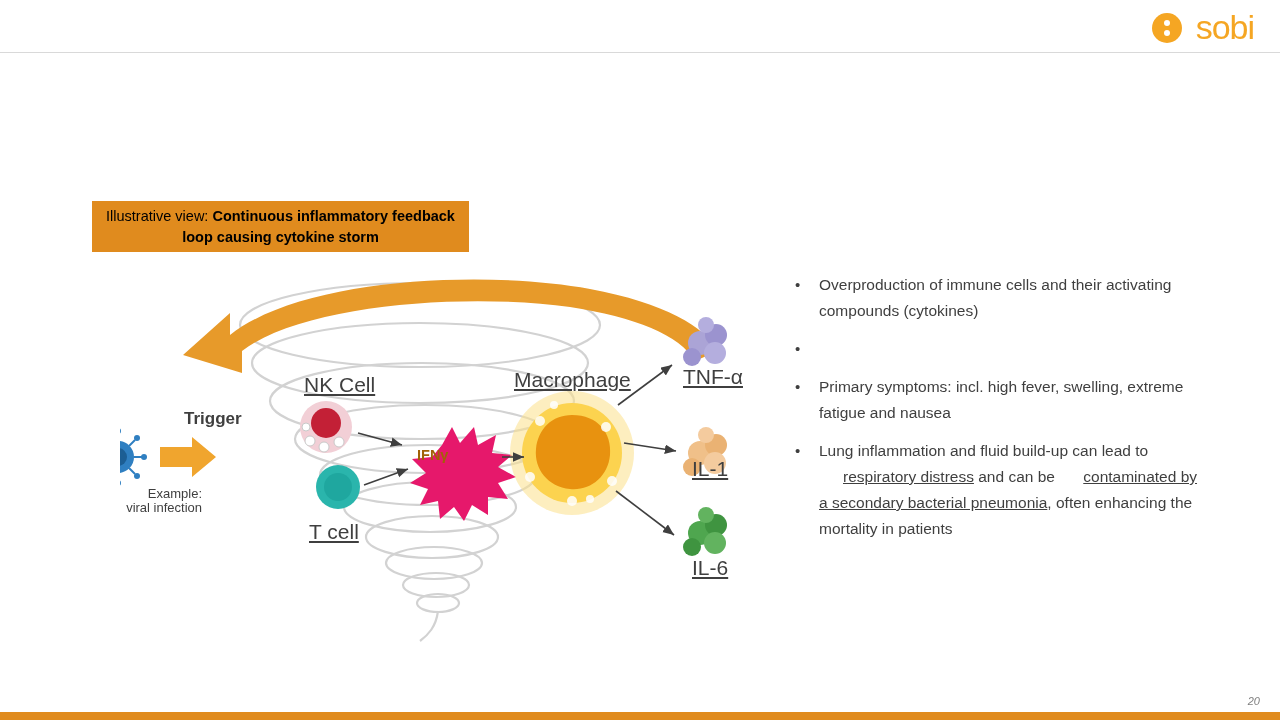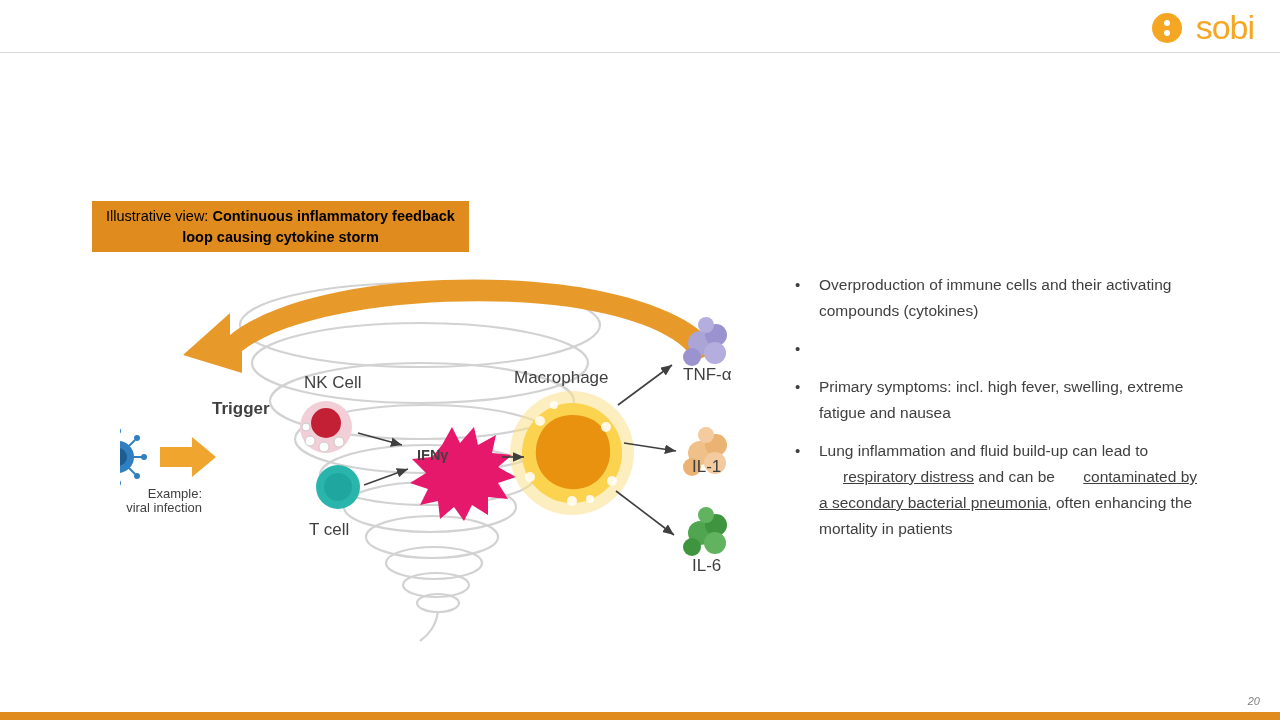--- a/index.html
+++ b/index.html
@@ -108,44 +108,45 @@
     position: absolute;
     left: 120px;
     top: 255px;
     width: 700px;
     height: 410px;
   }
   .diagram svg { position: absolute; left: 0; top: 0; }
 
   .lbl {
     position: absolute;
-    font-size: 17px;
+    font-size: 21px;
     color: #3f3f3f;
     white-space: nowrap;
+    text-decoration: underline;
   }
   .lbl-sm {
     position: absolute;
     font-size: 13px;
     color: #3f3f3f;
     text-align: right;
     line-height: 14px;
     white-space: nowrap;
   }
   .lbl-bold {
     position: absolute;
     font-size: 17px;
     font-weight: bold;
     color: #3f3f3f;
     white-space: nowrap;
   }
   .ifn-label {
     position: absolute;
     font-size: 14.5px;
     font-weight: bold;
-    color: #404040;
+    color: #a16207;
     white-space: nowrap;
   }
 
   
   .bullets {
     position: absolute;
     left: 795px;
     top: 272px;
     width: 410px;
   }
@@ -320,21 +321,21 @@
 
       <g>
         <circle cx="580" cy="278" r="12" fill="#4fa64f"></circle>
         <circle cx="596" cy="270" r="11" fill="#3f9440"></circle>
         <circle cx="595" cy="288" r="11" fill="#62b35f"></circle>
         <circle cx="572" cy="292" r="9" fill="#3f9440"></circle>
         <circle cx="586" cy="260" r="8" fill="#62b35f"></circle>
       </g>
     </svg>
 
-    <div class="lbl-bold" style="left:64px; top:144px;margin-left:28px;">Trigger</div>
+    <div class="lbl-bold" style="left:64px; top:154px;">Trigger</div>
     <div class="lbl-sm" style="left:-38px; top:232px; width:120px;">Example:</div>
     <div class="lbl-sm" style="left:-38px; top:246px; width:120px;">viral infection</div>
 
     <div class="lbl" style="left:184px; top:118px;">NK Cell</div>
     <div class="lbl" style="left:189px; top:265px;">T cell</div>
     <div class="lbl" style="left:394px; top:113px;">Macrophage</div>
     <div class="ifn-label" style="left:297px; top:192px;">IFNγ</div>
     <div class="lbl" style="left:563px; top:110px;">TNF-α</div>
     <div class="lbl" style="left:572px; top:202px;">IL-1</div>
     <div class="lbl" style="left:572px; top:301px;">IL-6</div>

